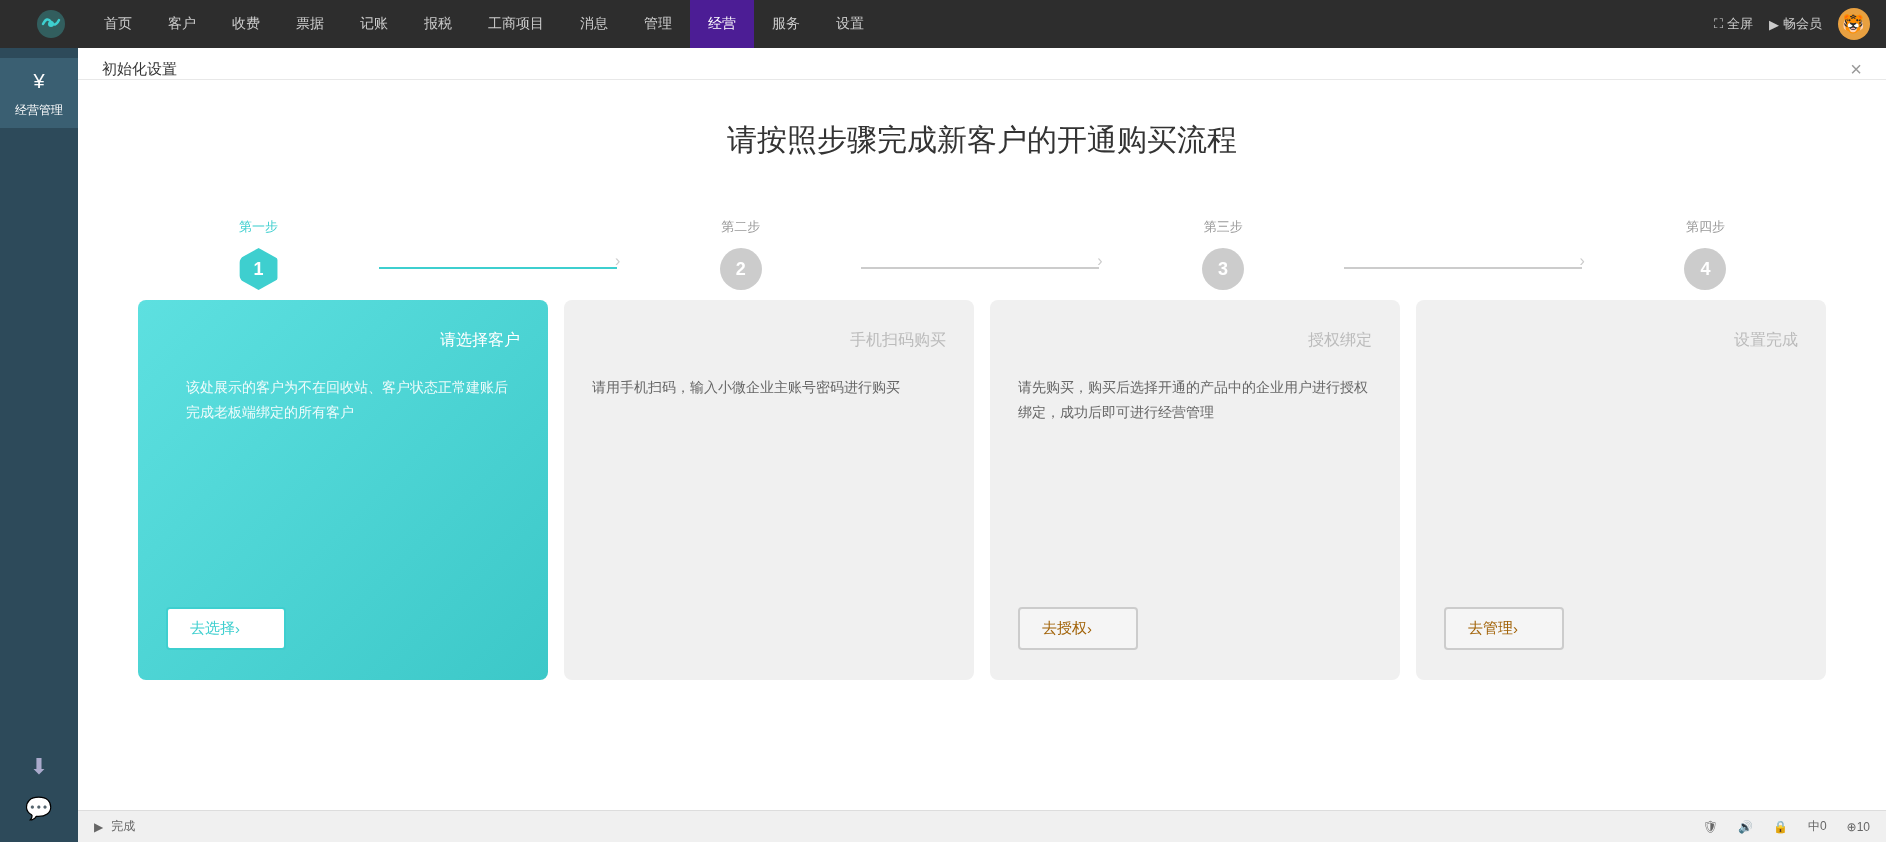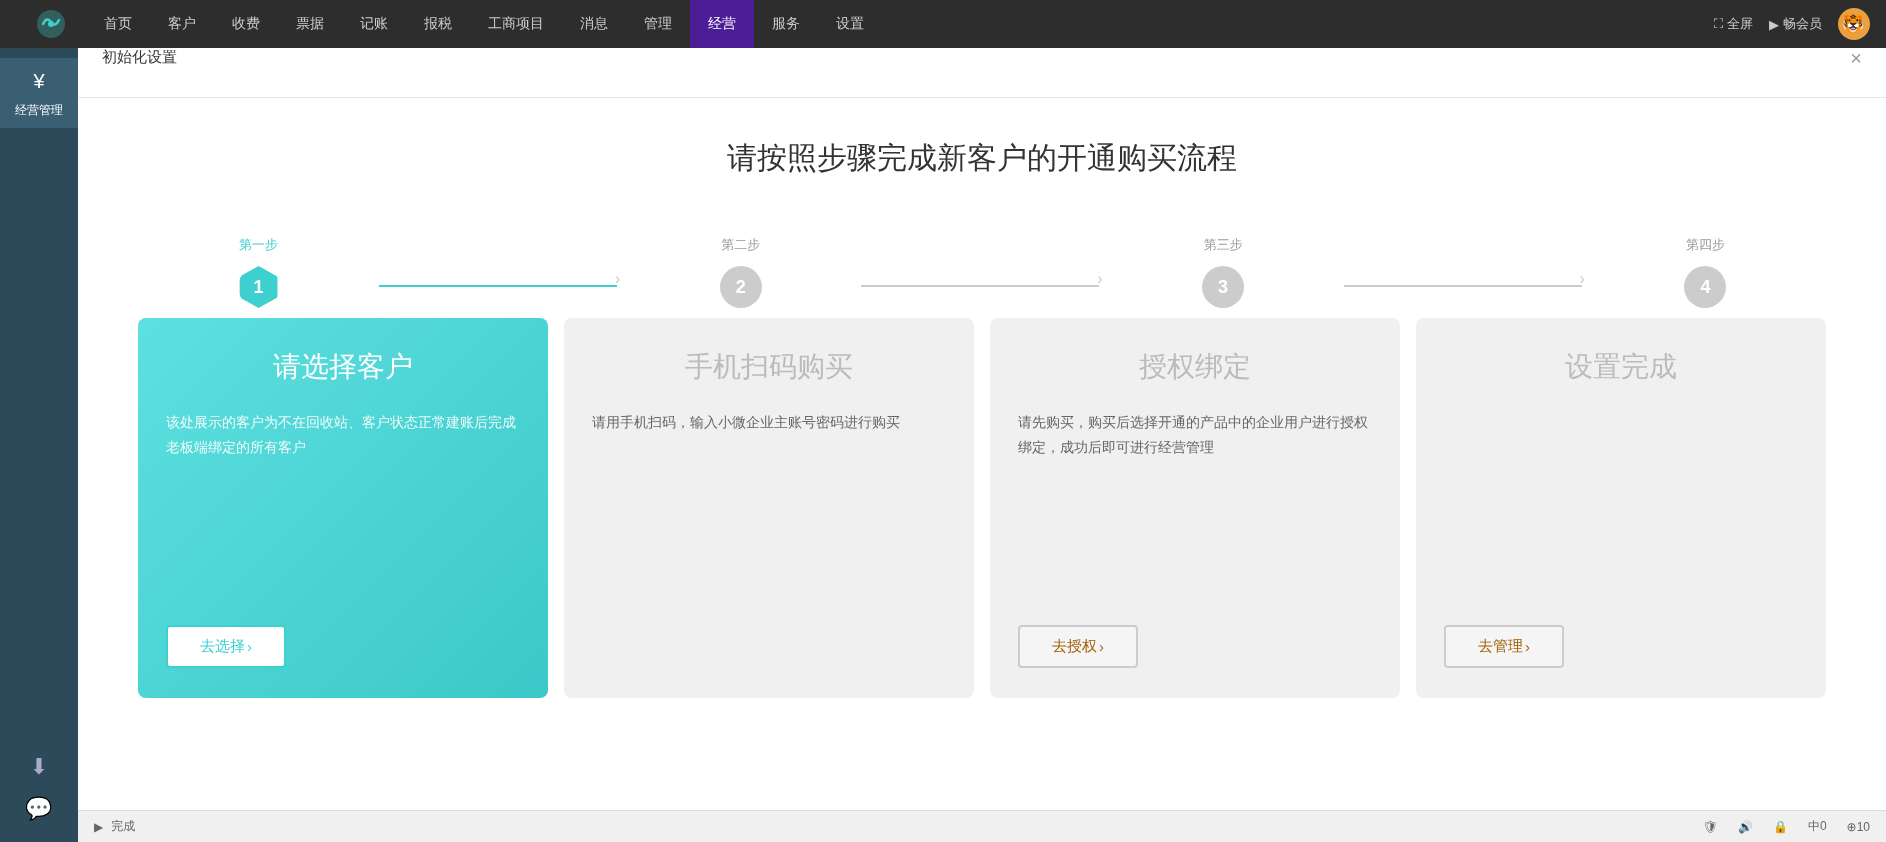--- a/index.html
+++ b/index.html
@@ -120,23 +120,23 @@
 
     
     .content {
       flex: 1;
       background: #f5f6fa;
       display: flex;
       flex-direction: column;
     }
     .content-header {
       background: #fff;
-      height: 50px;
-      display: flex;
-      align-items: flex-start;
+      height: 32px;
+      display: flex;
+      align-items: flex-end;
       padding: 0 24px;
       font-size: 15px;
       color: #333;
       border-bottom: 1px solid #e8e8e8;
       justify-content: space-between;
     }
     .close-btn {
       font-size: 20px;
       color: #999;
       cursor: pointer;
@@ -170,47 +170,48 @@
       border-radius: 8px;
       padding: 30px 28px;
       display: flex;
       flex-direction: column;
       min-height: 380px;
     }
     .step-card.active {
       background: linear-gradient(135deg, #5de0e0 0%, #3cc8c8 100%);
     }
     .card-title {
-      font-size: 28px;
+      font-size: 16px;
       color: #bbb;
-      text-align: center;
+      text-align: right;
       margin-bottom: 24px;
       font-weight: 500;
     }
     .step-card.active .card-title {
       color: #fff;
     }
     .card-desc {
       font-size: 14px;
       color: #666;
       line-height: 1.8;
       flex: 1;
     }
     .step-card.active .card-desc {
       color: rgba(255,255,255,0.9);
+      margin-left: 20px;
     }
     .card-btn {
       margin-top: auto;
       padding-top: 20px;
     }
     .btn-action {
       display: inline-flex;
       align-items: center;
-      justify-content: space-between;
-      padding: 10px 32px;
+      justify-content: flex-start;
+      padding: 10px 22px;
       border-radius: 4px;
       border: 2px solid #3ecfcf;
       background: #fff;
       color: #3ecfcf;
       font-size: 15px;
       cursor: pointer;
       min-width: 120px;
     }
     .btn-action.primary {
       background: #fff;

